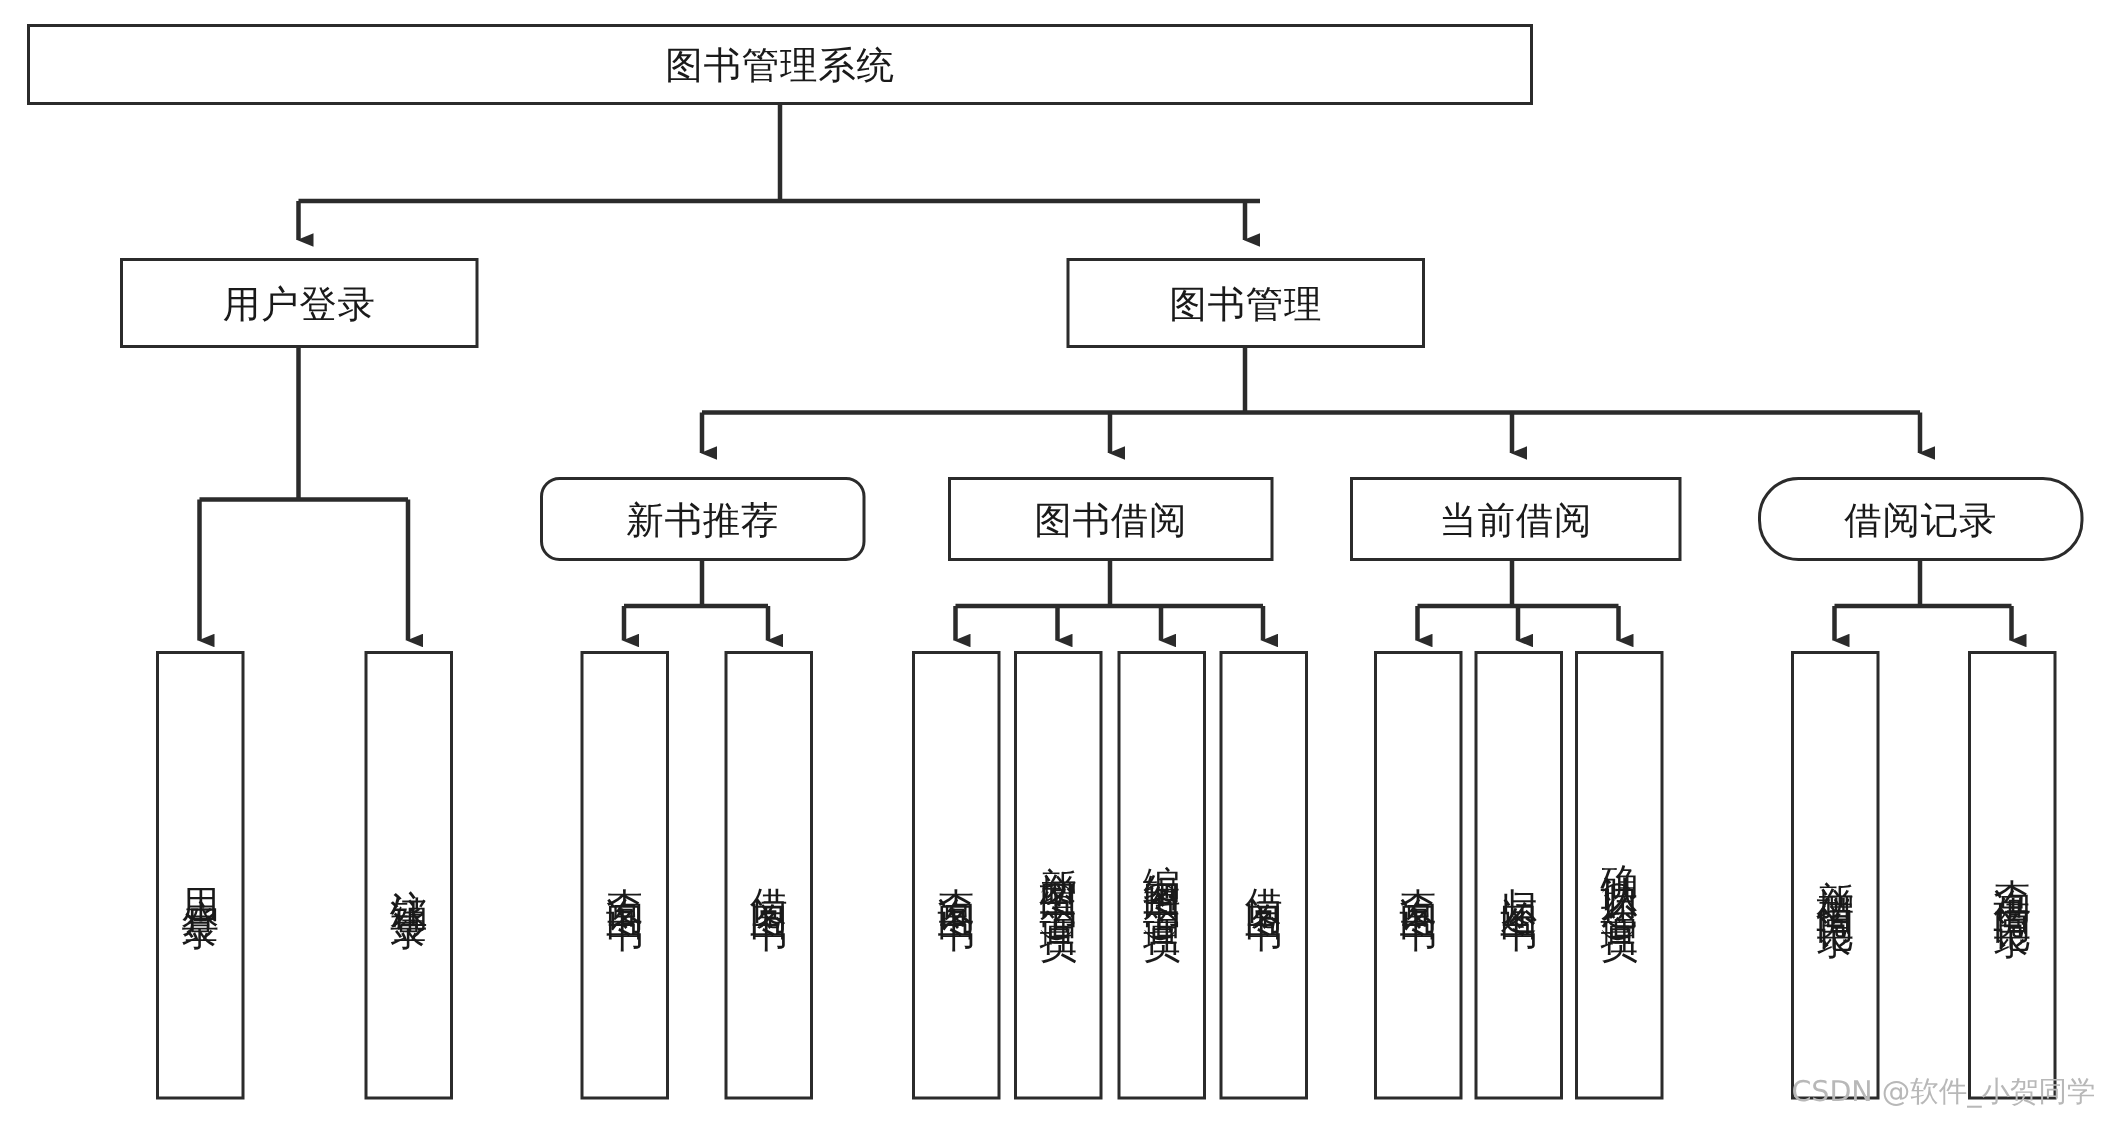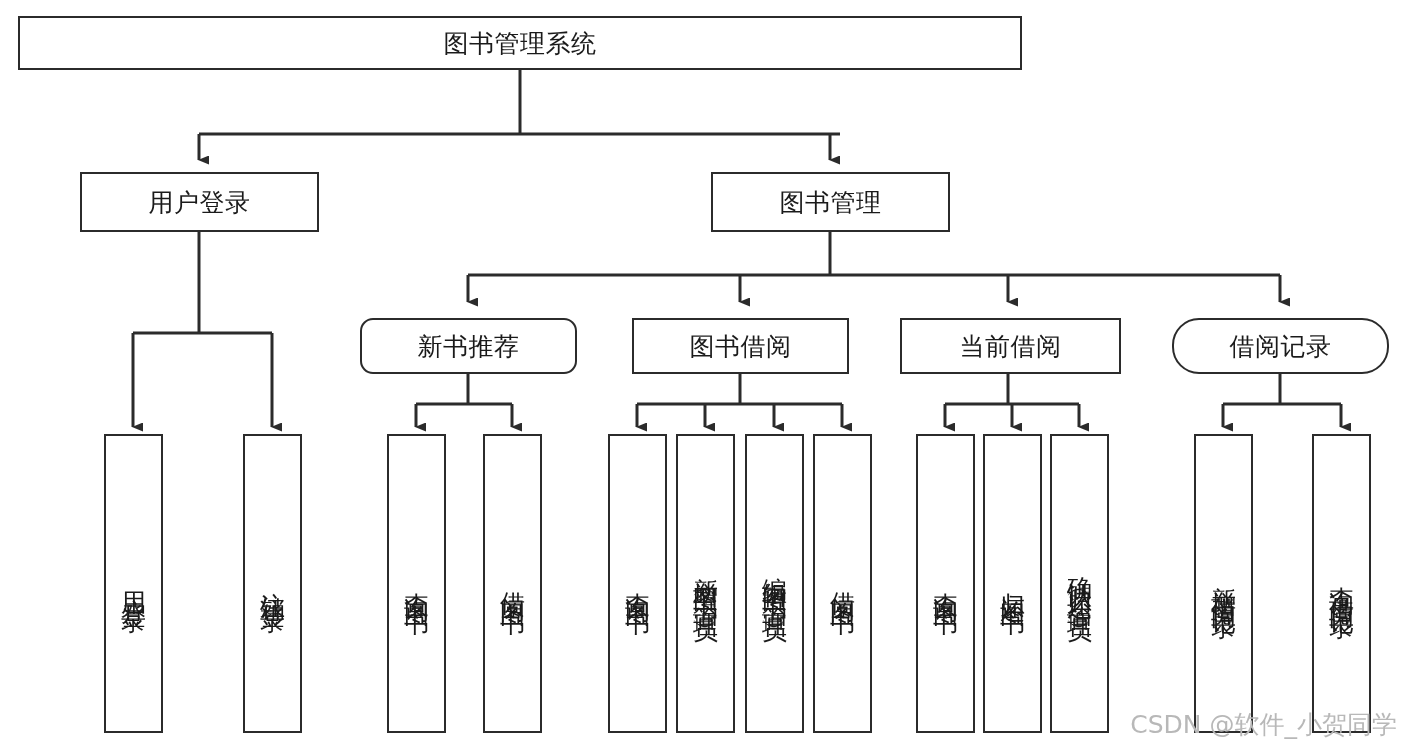--- a/index.html
+++ b/index.html
@@ -49,21 +49,21 @@
   }
   .node.vert .vtext {
     writing-mode: vertical-rl;
     text-orientation: upright;
     text-align: center;
   }
   .watermark {
     position: absolute;
     right: 8px;
     bottom: 6px;
-    font-size: 25px;
+    font-size: 19px;
     color: #b8b8b8;
     white-space: nowrap;
     user-select: none;
     margin-left: 41px;
   }
 </style>
 </head>
 <body>
 
 <div id="stage">

